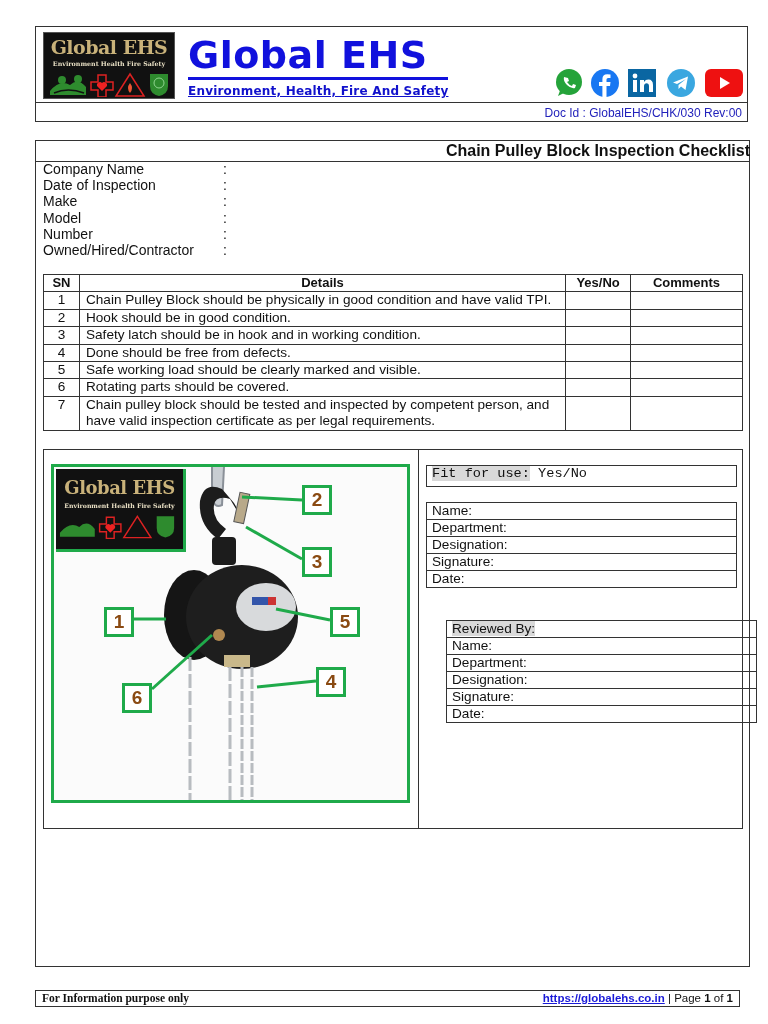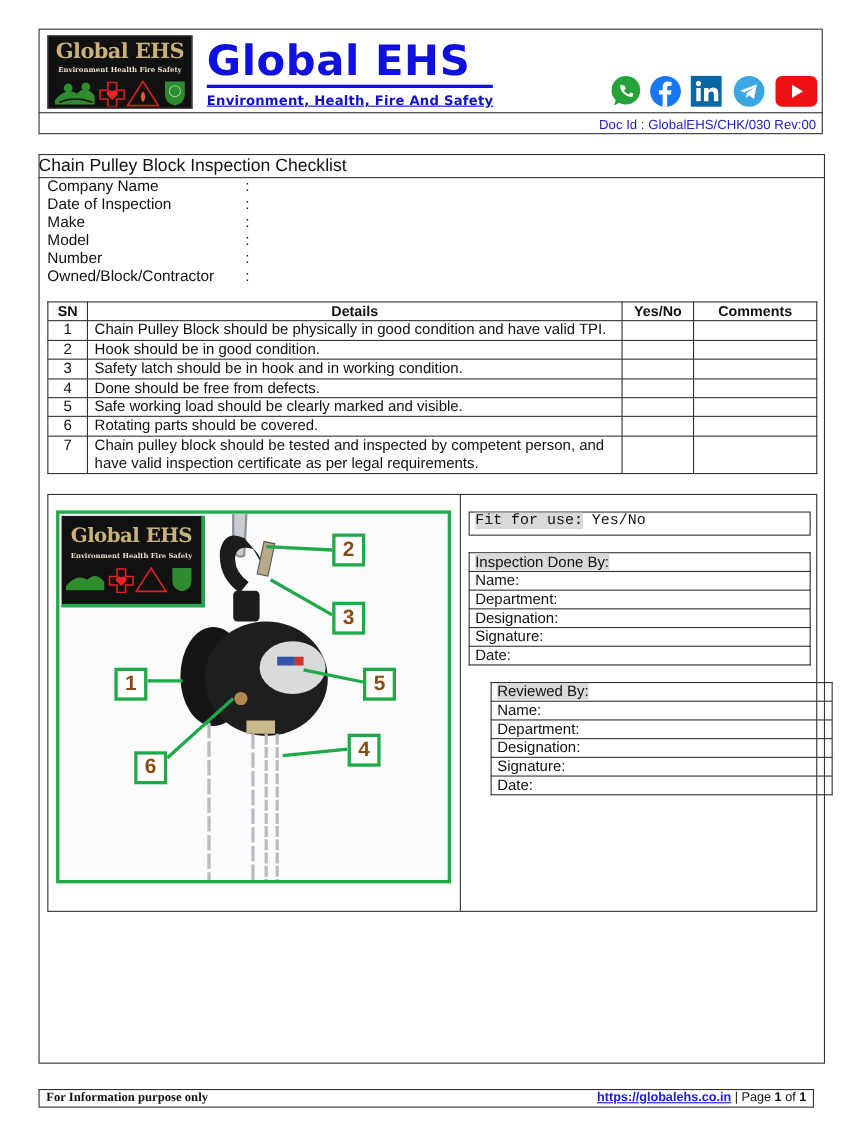--- a/index.html
+++ b/index.html
@@ -16,21 +16,21 @@
 
   .brand-title { left: 188px; top: 34px; font-family: "DejaVu Sans", sans-serif; font-weight: bold; font-size: 38px; color: #1111dd; line-height: 42px; letter-spacing: 0.5px; }
   .brand-underline { left: 188px; top: 77px; width: 260px; height: 3px; background: #1111dd; }
   .brand-sub { left: 188px; top: 84px; font-family: "DejaVu Sans", sans-serif; font-weight: bold; font-size: 12px; color: #1111cc; text-decoration: underline; letter-spacing: 0.2px; }
 
   .social { top: 68px; width: 30px; height: 30px; }
   .doc-id { right: 26px; top: 106px; font-size: 12px; color: #2222bb; }
 
   
   .main-box { left: 35px; top: 140px; width: 715px; height: 827px; border: 1px solid #333; box-sizing: border-box; }
-  .title-row { left: 35px; top: 140px; width: 715px; height: 22px; border-bottom: 1px solid #333; box-sizing: border-box; text-align: left; font-weight: normal; font-size: 16px; line-height: 21px; }
+  .title-row { left: 35px; top: 140px; width: 715px; height: 22px; border-bottom: 1px solid #333; box-sizing: border-box; text-align: right; font-weight: bold; font-size: 16px; line-height: 21px; }
   .info-list { left: 43px; top: 161px; font-size: 14px; line-height: 16.2px; }
   .info-row { display: flex; }
   .info-label { width: 180px; }
   .info-colon { width: 10px; }
 
   table.check { position: absolute; left: 43px; top: 274px; width: 700px; border-collapse: collapse; font-size: 13.6px; }
   table.check th, table.check td { border: 1px solid #333; padding: 0 6px; line-height: 16.4px; vertical-align: top; }
   table.check th { font-weight: bold; text-align: center; font-size: 13px; }
   table.check td.sn { text-align: center; padding: 0; }
 
@@ -140,21 +140,21 @@
     </div>
   <div class="info-row">
       <span class="info-label">Model</span>
       <span class="info-colon">:</span>
     </div>
   <div class="info-row">
       <span class="info-label">Number</span>
       <span class="info-colon">:</span>
     </div>
   <div class="info-row">
-      <span class="info-label">Owned/Block/Contractor</span>
+      <span class="info-label">Owned/Hired/Contractor</span>
       <span class="info-colon">:</span>
     </div>
 </div>
 
 <table class="check">
   <colgroup>
       <col style="width:36px">
       <col style="width:487px">
       <col style="width:65px">
       <col style="width:112px">
@@ -266,23 +266,20 @@
   <div class="callout" style="left:262px; top:200px;">4</div>
   <div class="callout" style="left:68px; top:216px;">6</div>
 </div>
 
 <div class="abs fit-box">
   <span class="hl">Fit for use:</span><span> Yes/No</span>
 </div>
 
 <table class="sig-table" style="top:502px;">
   <tbody>
-      <tr>
-        <td><span class="hl">Inspection Done By:</span></td>
-      </tr>
   <tr>
         <td>Name:</td>
       </tr>
   <tr>
         <td>Department:</td>
       </tr>
   <tr>
         <td>Designation:</td>
       </tr>
   <tr>

